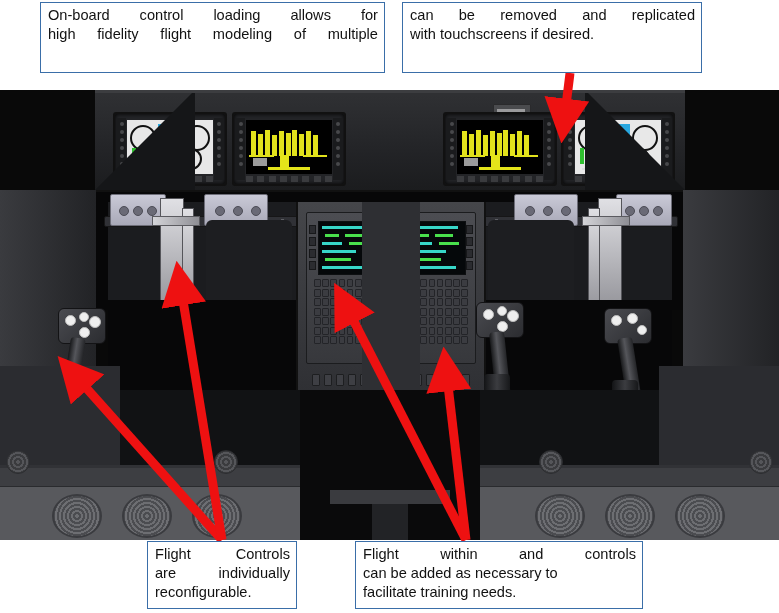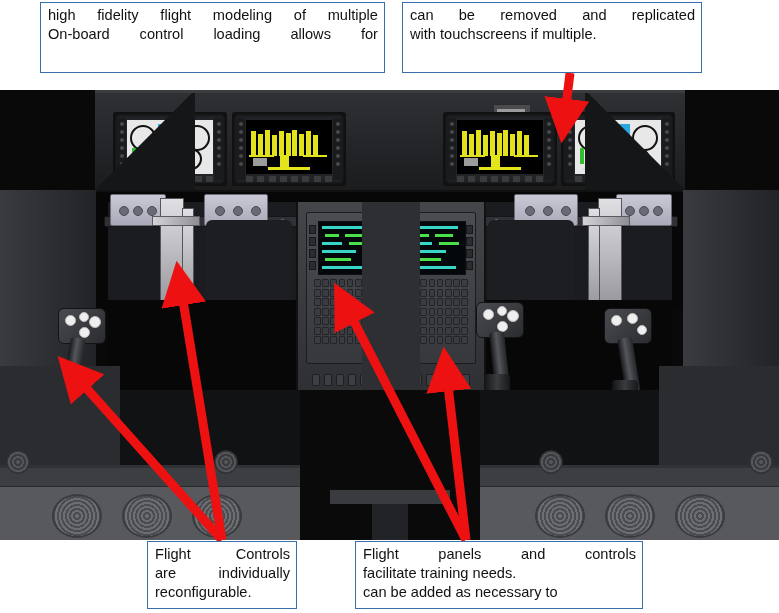--- a/index.html
+++ b/index.html
@@ -653,63 +653,63 @@
 
     <line x1="222" y1="540" x2="180" y2="282" stroke="#ee1111" stroke-width="9" marker-end="url(#ah)"></line>
 
     <line x1="466" y1="540" x2="344" y2="302" stroke="#ee1111" stroke-width="9" marker-end="url(#ah)"></line>
 
     <line x1="466" y1="540" x2="446" y2="368" stroke="#ee1111" stroke-width="9" marker-end="url(#ah)"></line>
   </svg>
 
   <div class="callout" id="callout-tl">
     <div class="just">
+      <span>On-board</span>
+        <span>control</span>
+        <span>loading</span>
+        <span>allows</span>
+        <span>for</span>
+    </div>
+    <div class="just">
       <span>high</span>
         <span>fidelity</span>
         <span>flight</span>
         <span>modeling</span>
         <span>of</span>
         <span>multiple</span>
-    </div>
-    <div class="just">
-      <span>On-board</span>
-        <span>control</span>
-        <span>loading</span>
-        <span>allows</span>
-        <span>for</span>
     </div>
   </div>
 
   <div class="callout" id="callout-tr">
     <div class="just">
       <span>can</span>
         <span>be</span>
         <span>removed</span>
         <span>and</span>
         <span>replicated</span>
     </div>
-    <div class="ln">with touchscreens if multiple.</div>
+    <div class="ln">with touchscreens if desired.</div>
   </div>
 
   <div class="callout" id="callout-bl">
     <div class="just">
       <span>Flight</span>
         <span>Controls</span>
     </div>
     <div class="just">
       <span>are</span>
         <span>individually</span>
     </div>
     <div class="ln">reconfigurable.</div>
   </div>
 
   <div class="callout" id="callout-br">
     <div class="just">
       <span>Flight</span>
-        <span>panels</span>
+        <span>within</span>
         <span>and</span>
         <span>controls</span>
     </div>
+    <div class="ln">can be added as necessary to</div>
     <div class="ln">facilitate training needs.</div>
-    <div class="ln">can be added as necessary to</div>
   </div>
 
 </div>
 
 </body></html>

